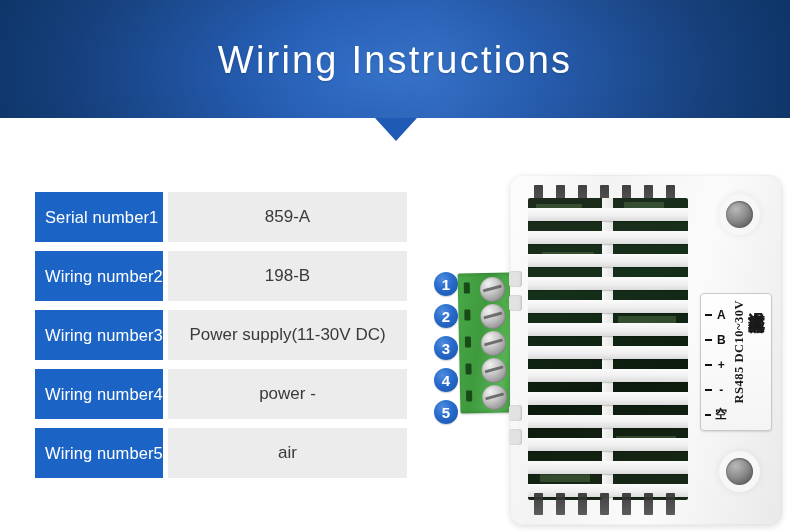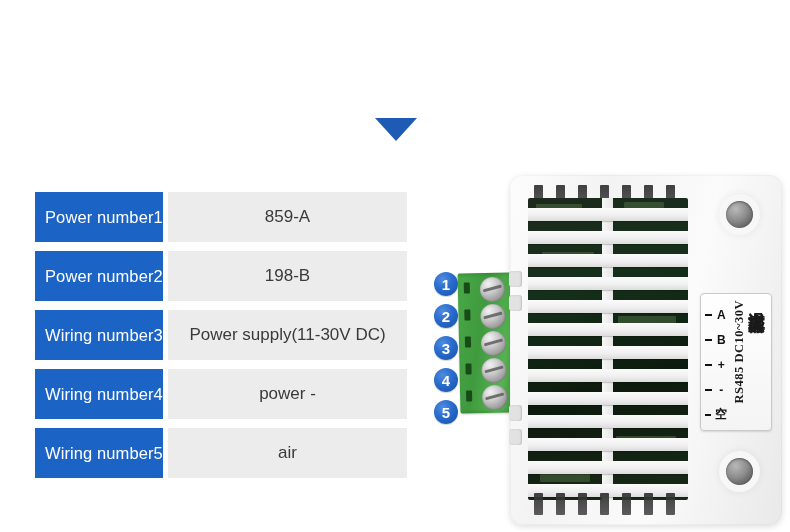--- a/index.html
+++ b/index.html
@@ -157,31 +157,35 @@
     display:inline-block;width:7px;height:2px;background:#111;margin-right:4px;
   }
   .plabel .pin .pn{display:inline-block;width:12px;text-align:center;}
   .plabel .pin .pn.cjk{font-family:"DejaVu Sans",sans-serif;font-size:12px;}
 </style>
 </head>
 <body>
 
 <div class="page">
 
+  <div class="banner">
+    <div class="sheen"></div>
+    <div class="banner-title">Wiring Instructions</div>
+  </div>
   <div class="notch"></div>
 
   <div class="table">
 
     <div class="row">
-      <div class="cell-label">Power number1</div>
+      <div class="cell-label">Serial number1</div>
       <div class="cell-value">859-A</div>
     </div>
 
     <div class="row">
-      <div class="cell-label">Power number2</div>
+      <div class="cell-label">Wiring number2</div>
       <div class="cell-value">198-B</div>
     </div>
 
     <div class="row">
       <div class="cell-label">Wiring number3</div>
       <div class="cell-value">Power supply(11-30V DC)</div>
     </div>
 
     <div class="row">
       <div class="cell-label">Wiring number4</div>

